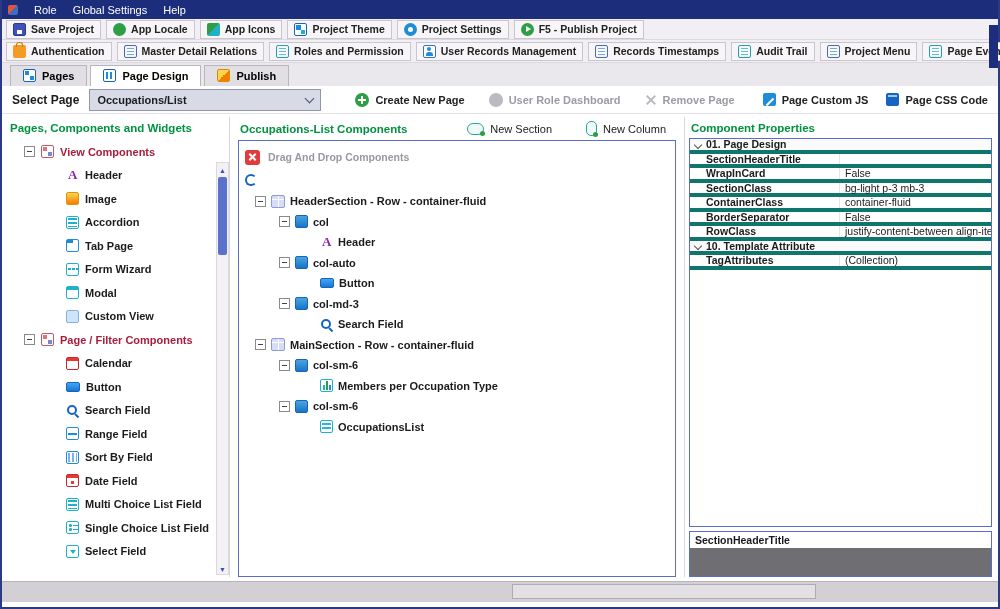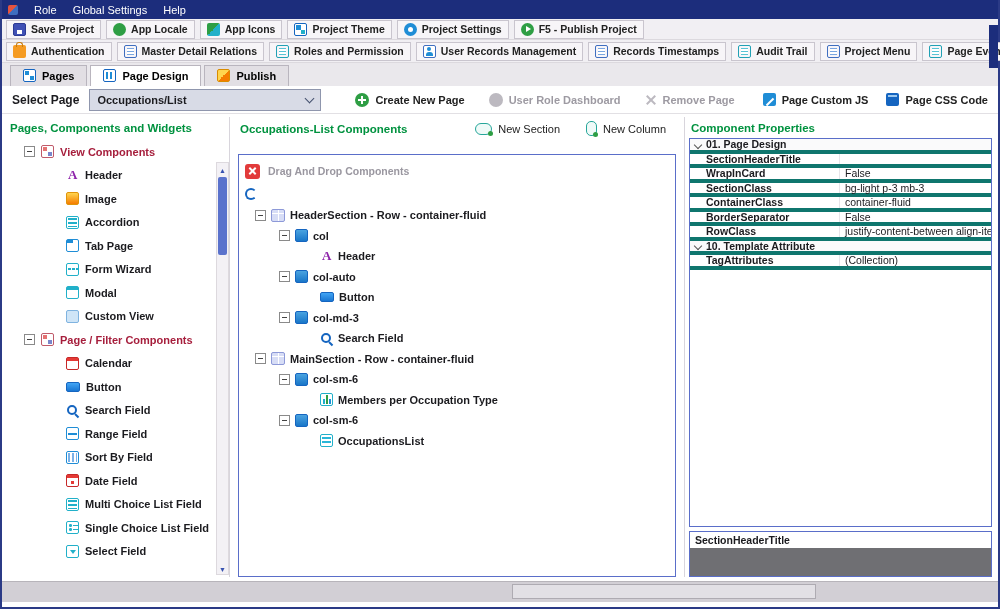--- a/index.html
+++ b/index.html
@@ -52,23 +52,23 @@
   .vscroll{position:absolute;top:24px;bottom:2px;right:0;width:13px;background:#f3f1f5;border:1px solid #ddd9de}
   .sb-btn{position:absolute;left:0;width:11px;height:12px;text-align:center;cursor:pointer}
   .sb-up{top:0}.sb-down{bottom:0}
   .sb-up::before{content:"▲";font-size:7px;color:#3752b0;line-height:12px}
   .sb-down::before{content:"▼";font-size:7px;color:#3752b0;line-height:12px}
   .sb-thumb{position:absolute;left:1px;top:14px;width:9px;height:78px;background:#5a72cc;border-radius:2px;cursor:grab}
 
   
   .center-panel{flex:1 1 auto;display:flex;flex-direction:column;min-width:0}
   .center-head{display:flex;align-items:center;padding:4px 2px 3px;flex:0 0 auto}
-  .center-tools{margin-left:auto;display:flex;gap:26px;padding-right:8px}
+  .center-tools{margin-left:auto;display:flex;gap:34px;padding-right:8px}
   .tool-link{display:inline-flex;align-items:center;gap:6px;background:none;border:none;font-family:inherit;font-size:11px;color:#222;cursor:pointer;font-weight:normal}
-  .dropzone{flex:1;border:1px solid #5a6ec9;margin-top:15px;position:relative;padding:6px 6px 0 6px;overflow:hidden;background:#fff}
+  .dropzone{flex:1;border:1px solid #5a6ec9;margin-top:1px;position:relative;padding:6px 6px 0 6px;overflow:hidden;background:#fff}
   .hintrow{display:flex;align-items:center;gap:8px;height:20px}
   .hint-text{color:#9a97a0;font-weight:bold;font-size:10.5px}
   .refreshrow{display:flex;align-items:center;height:18px;margin:4px 0 2px 0}
   .crow{display:flex;align-items:center;gap:5px;height:20.5px;white-space:nowrap;font-weight:bold;cursor:pointer}
   .lvl0{padding-left:10px}.lvl1{padding-left:34px}
   .leaf{padding-left:75px}
 
   
   .exp{width:11px;height:11px;border:1px solid #8a8a8a;background:#fff;position:relative;flex:0 0 auto;cursor:pointer}
   .exp::before{content:"";position:absolute;left:2px;right:2px;top:4px;height:1px;background:#444}

